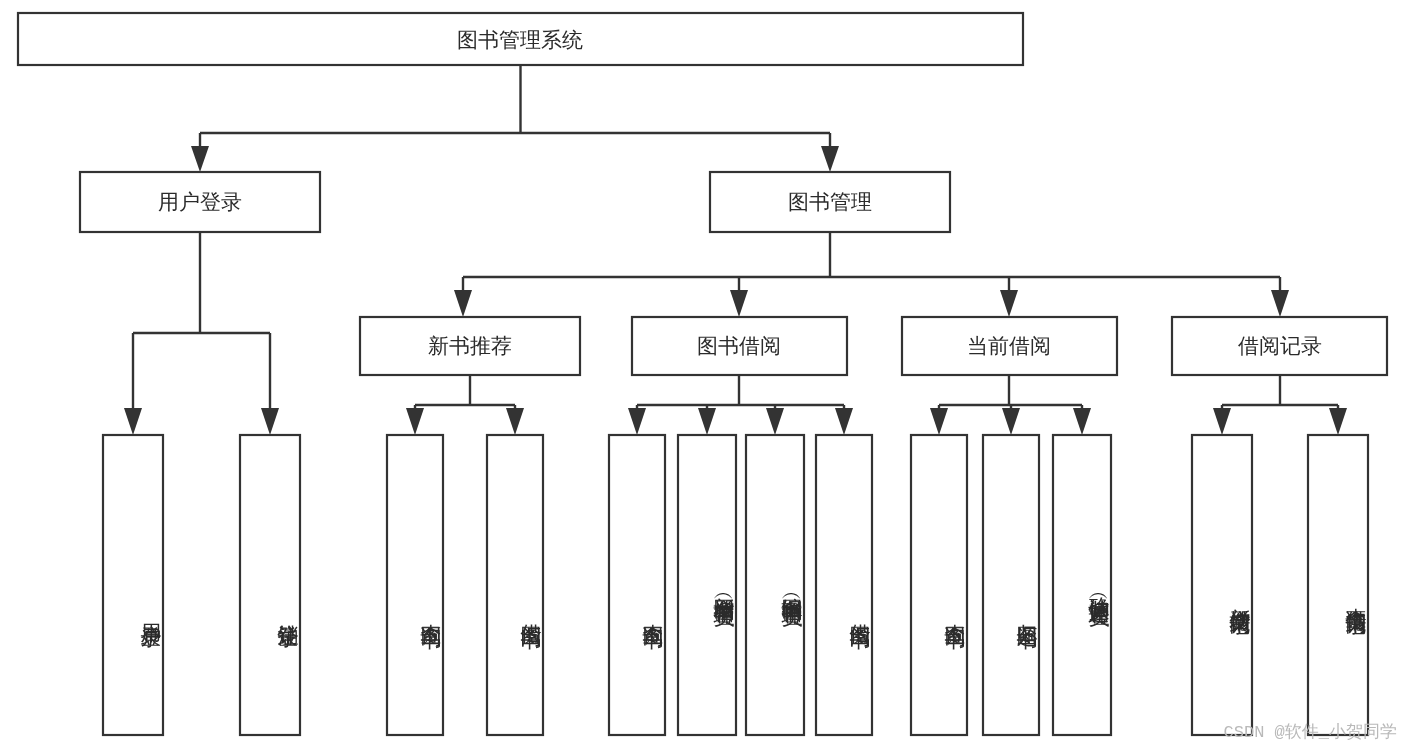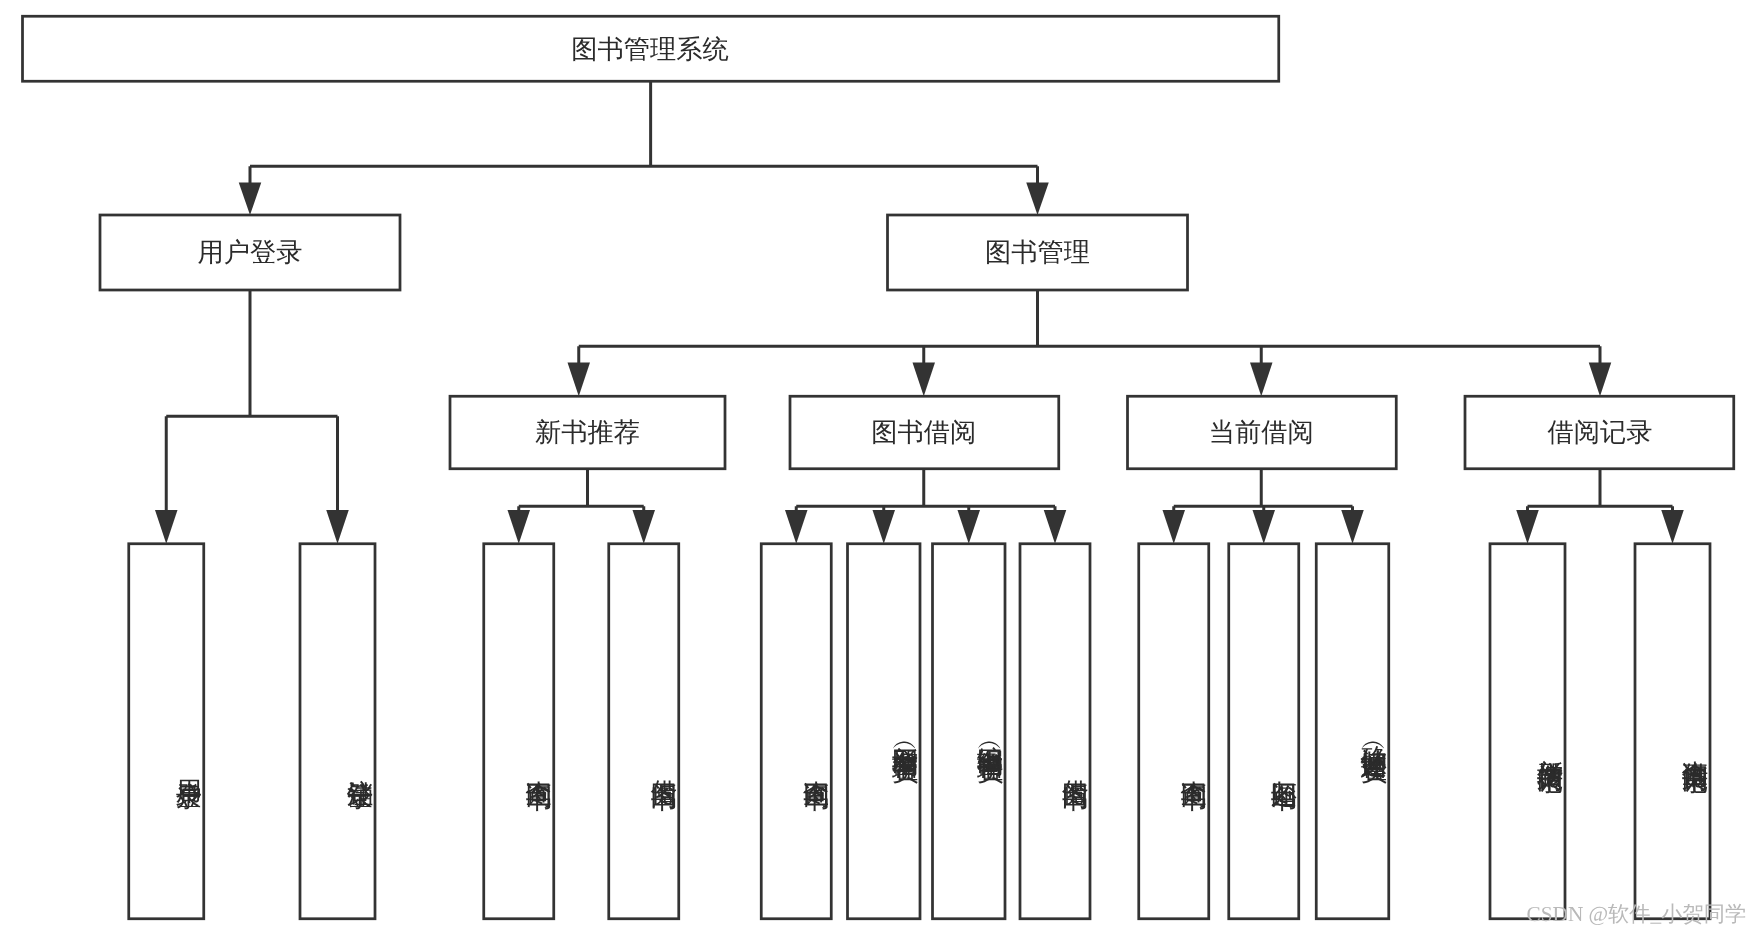--- a/index.html
+++ b/index.html
@@ -61,21 +61,21 @@
     color: #2b2b2b;
     letter-spacing: 1.5px;
     white-space: nowrap;
     text-align: center;
     pointer-events: none;
   }
   .watermark {
     position: absolute;
     right: 8px;
     bottom: 4px;
-    font-family: Liberation Serif, serif;
+    font-family: Liberation Mono, monospace;
     font-size: 17px;
     color: #b9b9b9;
     white-space: nowrap;
     user-select: none;
   }
 </style>
 </head>
 <body>
 
 <div id="diagram-root">

